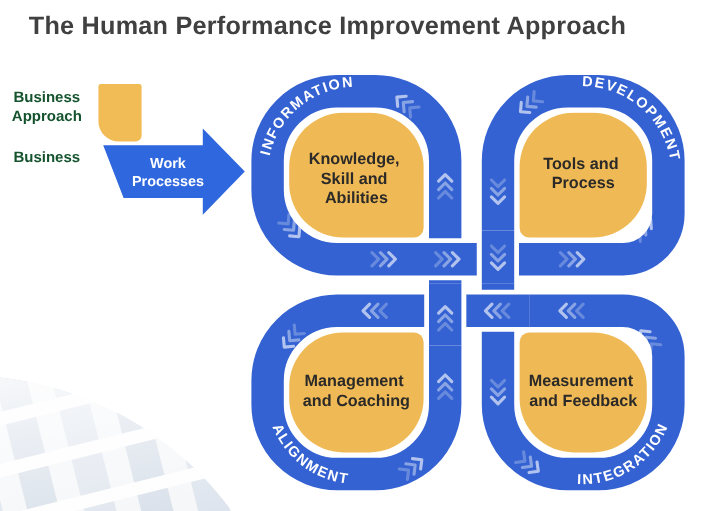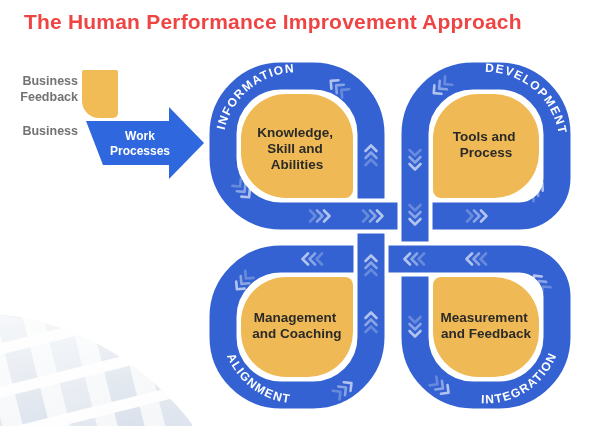--- a/index.html
+++ b/index.html
@@ -1,22 +1,22 @@
 <!DOCTYPE html>
 <html><head>
 <meta charset="utf-8">
 <style>
   html,body{margin:0;padding:0;}
   body{width:600px;height:426px;background:#ffffff;overflow:hidden;position:relative;
        font-family:"Liberation Sans", sans-serif;}
   .stage{position:absolute;left:0;top:0;width:600px;height:426px;}
   h1.title{position:absolute;left:24px;top:10px;margin:0;font-size:21px;font-weight:700;
-       color:#ef4444;letter-spacing:0.2px;}
-  .side-label{position:absolute;width:78px;text-align:right;font-size:12.5px;font-weight:700;
-       color:#737373;line-height:15.5px;}
+       color:#404040;letter-spacing:0.2px;}
+  .side-label{position:absolute;width:78px;text-align:center;font-size:12.5px;font-weight:700;
+       color:#14532d;line-height:15.5px;}
   .side-label span{display:block;}
   #bd{left:0;top:74px;}
   #bs{left:0;top:124px;}
   .yellow-bend{position:absolute;left:82px;top:70px;width:36px;height:48px;background:#F1BB55;
        border-radius:2px 2px 5px 17px;}
   svg{position:absolute;left:0;top:0;}
   .band-casing{fill:none;stroke:#ffffff;stroke-width:35;}
   .band{fill:none;stroke:#3462D2;stroke-width:27;}
   .teardrop{fill:#EFBA55;}
   .center-text{font-size:13.5px;font-weight:700;fill:#2B2A28;text-anchor:middle;}
@@ -143,21 +143,21 @@
       <polygon points="86,121 169,121 169,107 204,143 169,179 169,165 103,165" fill="#2F67DE"></polygon>
       <text class="arrow-text" x="140" y="140">Work</text>
       <text class="arrow-text" x="140" y="155">Processes</text>
     </g>
   </svg>
 
   <h1 class="title">The Human Performance Improvement Approach</h1>
 
   <div class="side-label" id="bd">
     <span>Business</span>
-    <span>Feedback</span>
+    <span>Approach</span>
   </div>
 
   <div class="yellow-bend"></div>
 
   <div class="side-label" id="bs">
     <span>Business</span>
   </div>
 
 </div>
 

